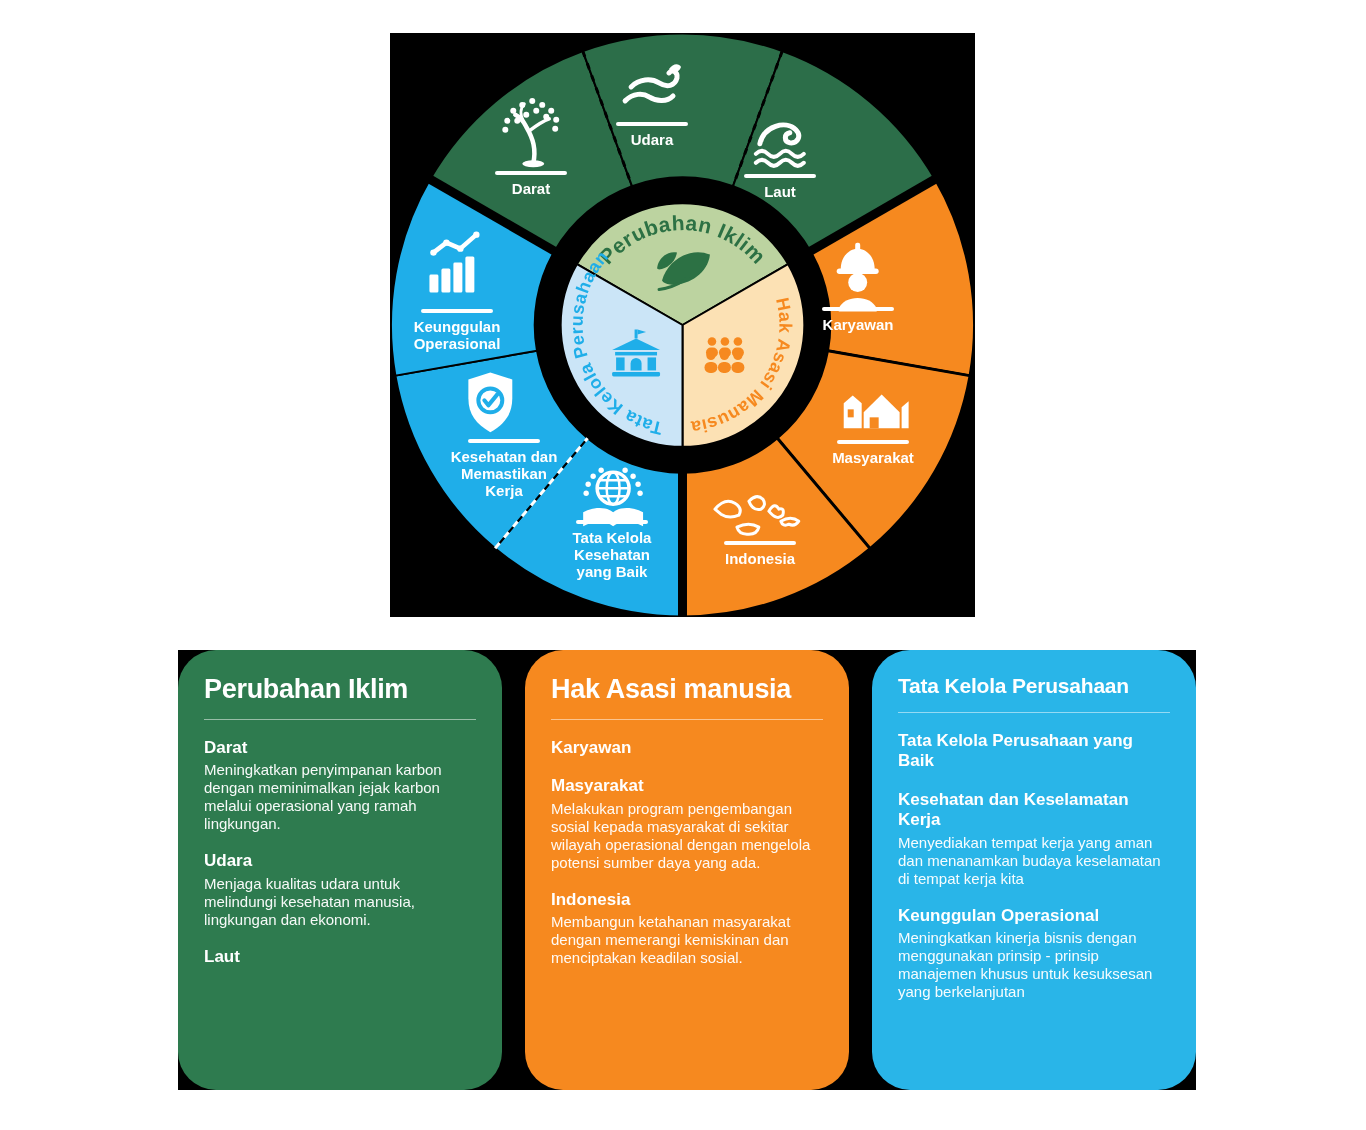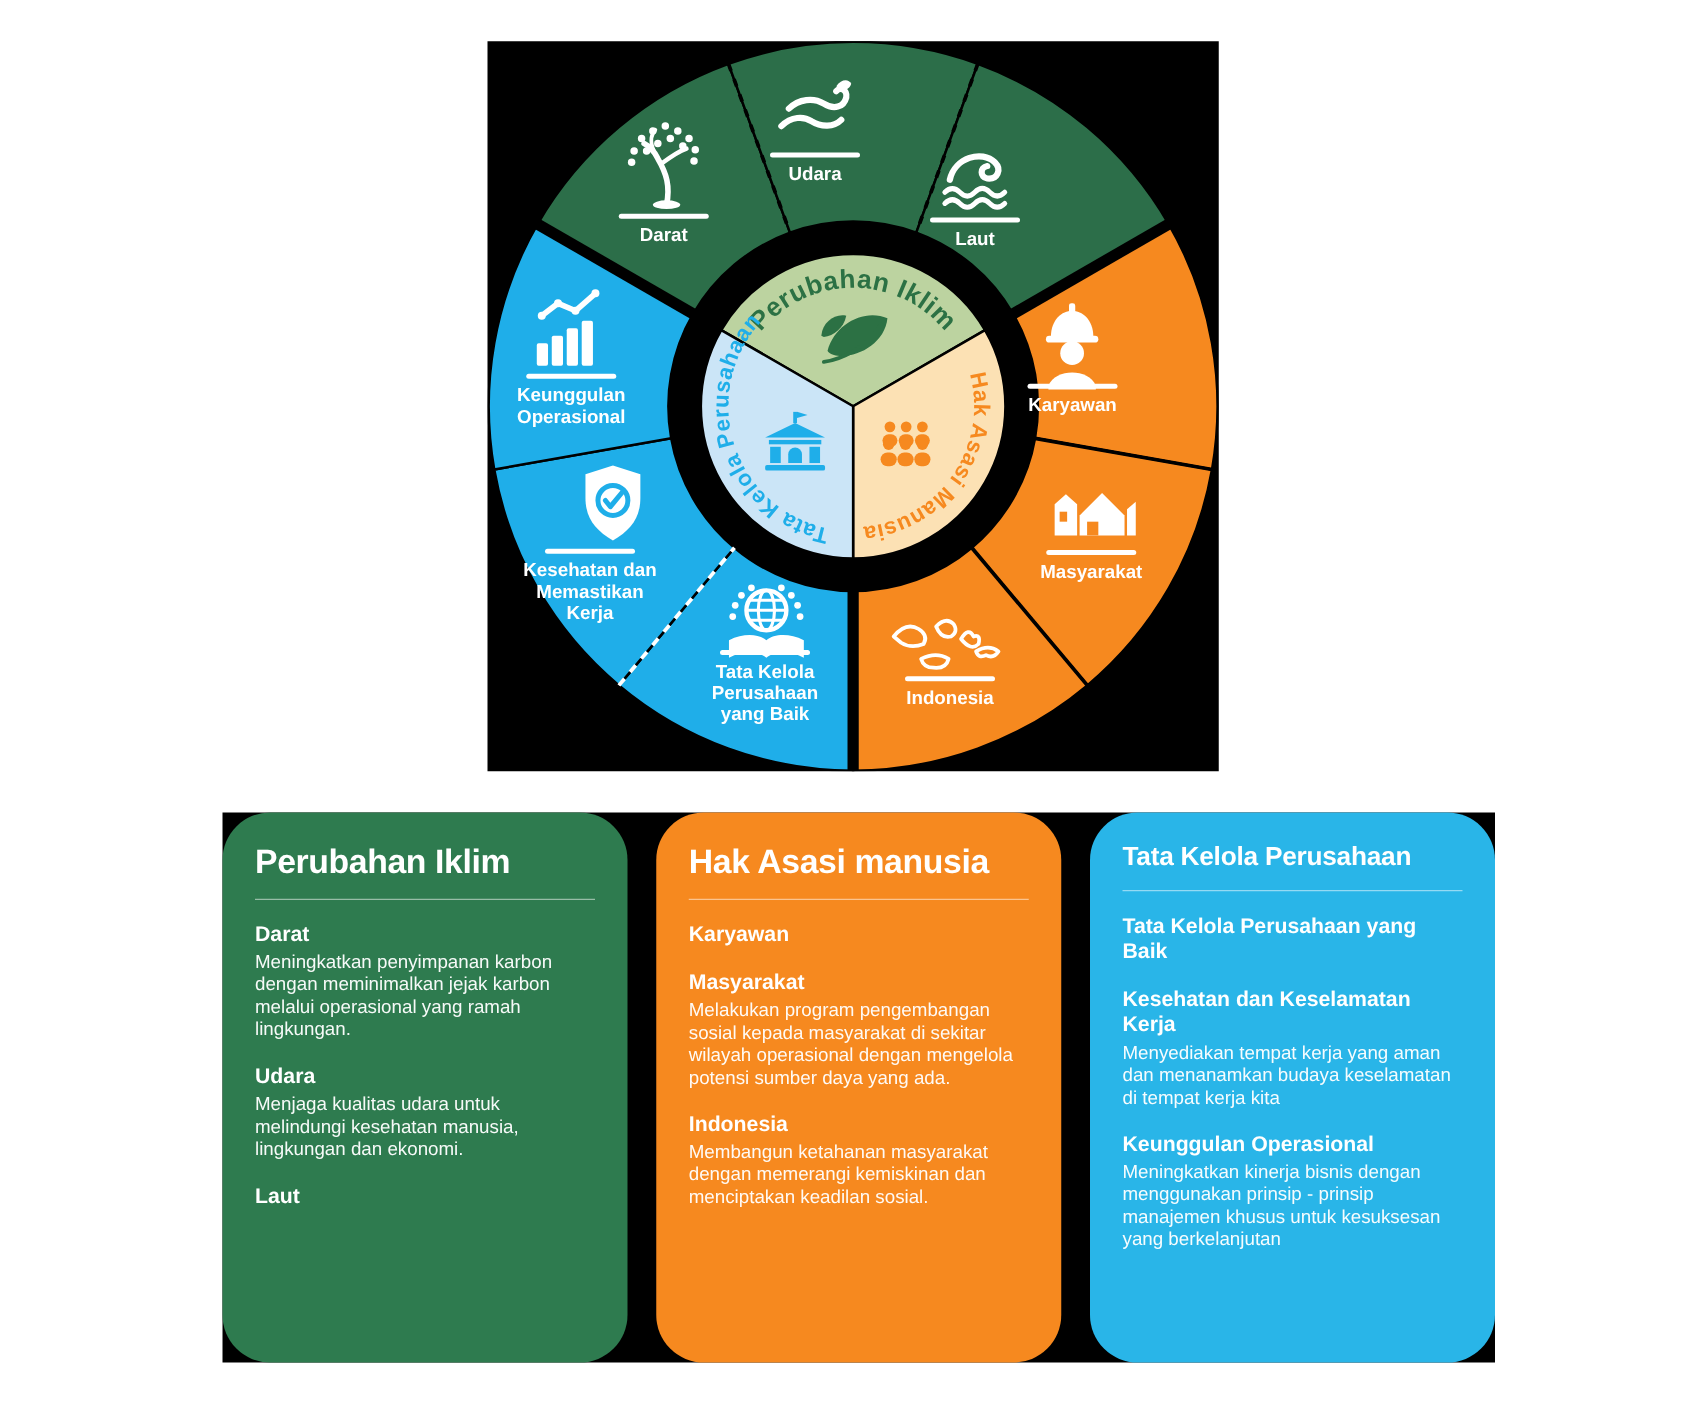--- a/index.html
+++ b/index.html
@@ -239,30 +239,30 @@
     <div class="rule"></div>
     <div>Masyarakat</div>
   </div>
   <div class="seg-label" style="left:310px;top:508px;width:120px">
     <div class="rule"></div>
     <div>Indonesia</div>
   </div>
   <div class="seg-label" style="left:152px;top:487px;width:140px">
     <div class="rule"></div>
     <div>Tata Kelola</div>
-    <div>Perusahaan</div>
+    <div>Kesehatan</div>
     <div>yang Baik</div>
   </div>
-  <div class="seg-label" style="left:12px;top:406px;width:140px">
+  <div class="seg-label" style="left:44px;top:406px;width:140px">
     <div class="rule"></div>
     <div>Kesehatan dan</div>
     <div>Memastikan</div>
     <div>Kerja</div>
   </div>
-  <div class="seg-label" style="left:0px;top:266px;width:134px">
+  <div class="seg-label" style="left:0px;top:276px;width:134px">
     <div class="rule"></div>
     <div>Keunggulan</div>
     <div>Operasional</div>
   </div>
 </div>
 
 <div class="cards-row">
   <div class="card card-green">
     <div class="card-title">Perubahan Iklim</div>
     <hr class="card-divider">

